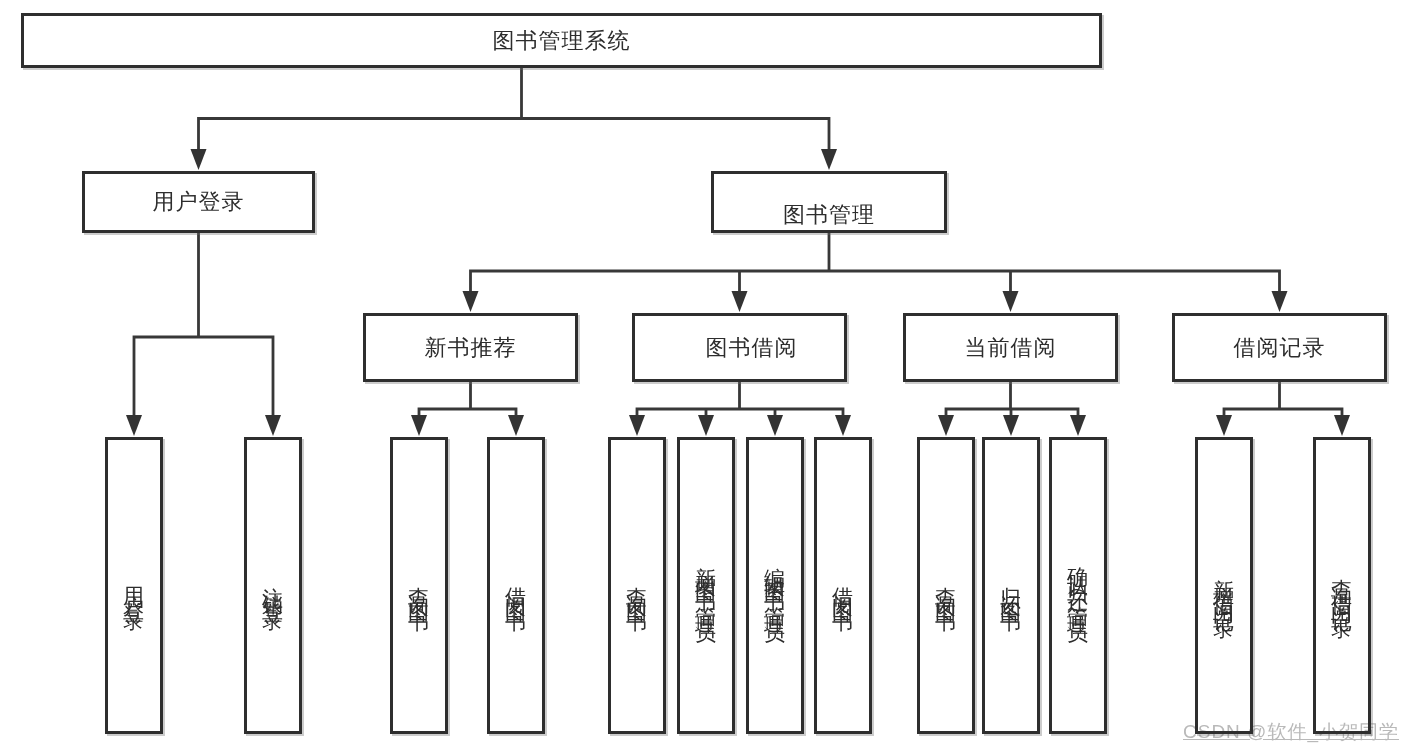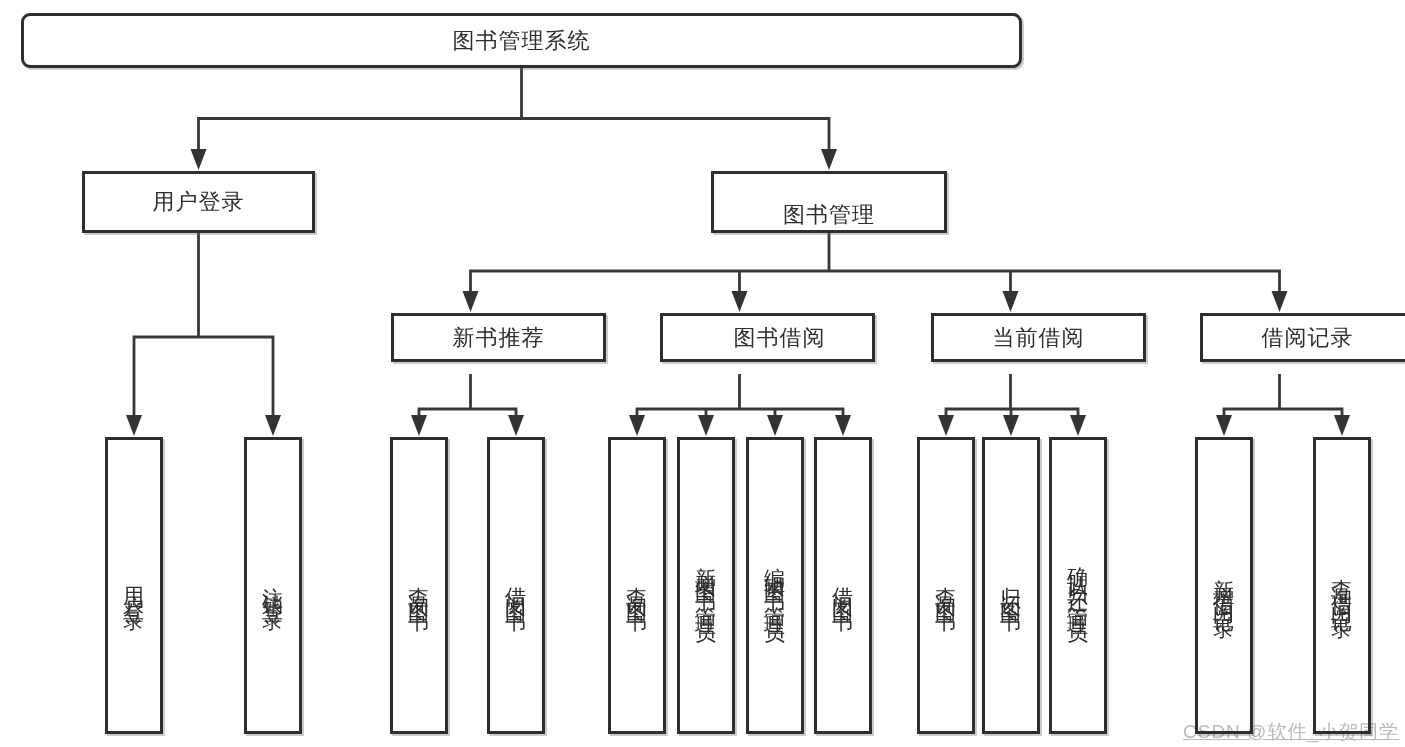--- a/index.html
+++ b/index.html
@@ -31,23 +31,23 @@
     background: #ffffff;
     display: flex;
     align-items: center;
     justify-content: center;
     z-index: 2;
     box-shadow: 2px 2px 0 rgba(110,110,110,0.35);
     font-size: 22px;
     letter-spacing: 1px;
     white-space: nowrap;
   }
-  .root-box   { left: 21px;  top: 13px;  width: 1001px; height: 55px; border-radius: 9px; }
+  .root-box   { left: 21px;  top: 13px;  width: 1081px; height: 55px; }
   .l2-box     { top: 171px;  height: 62px; }
-  .l3-box     { top: 313px;  height: 49px; width: 215px; margin-left: 28px; }
+  .l3-box     { top: 313px;  height: 69px; width: 215px; }
   .leaf {
     top: 437px;
     height: 297px;
     width: 58px;
     background: transparent;
     z-index: 3;
   }
   .leaf .vtext {
     writing-mode: vertical-lr;
     text-orientation: mixed;

